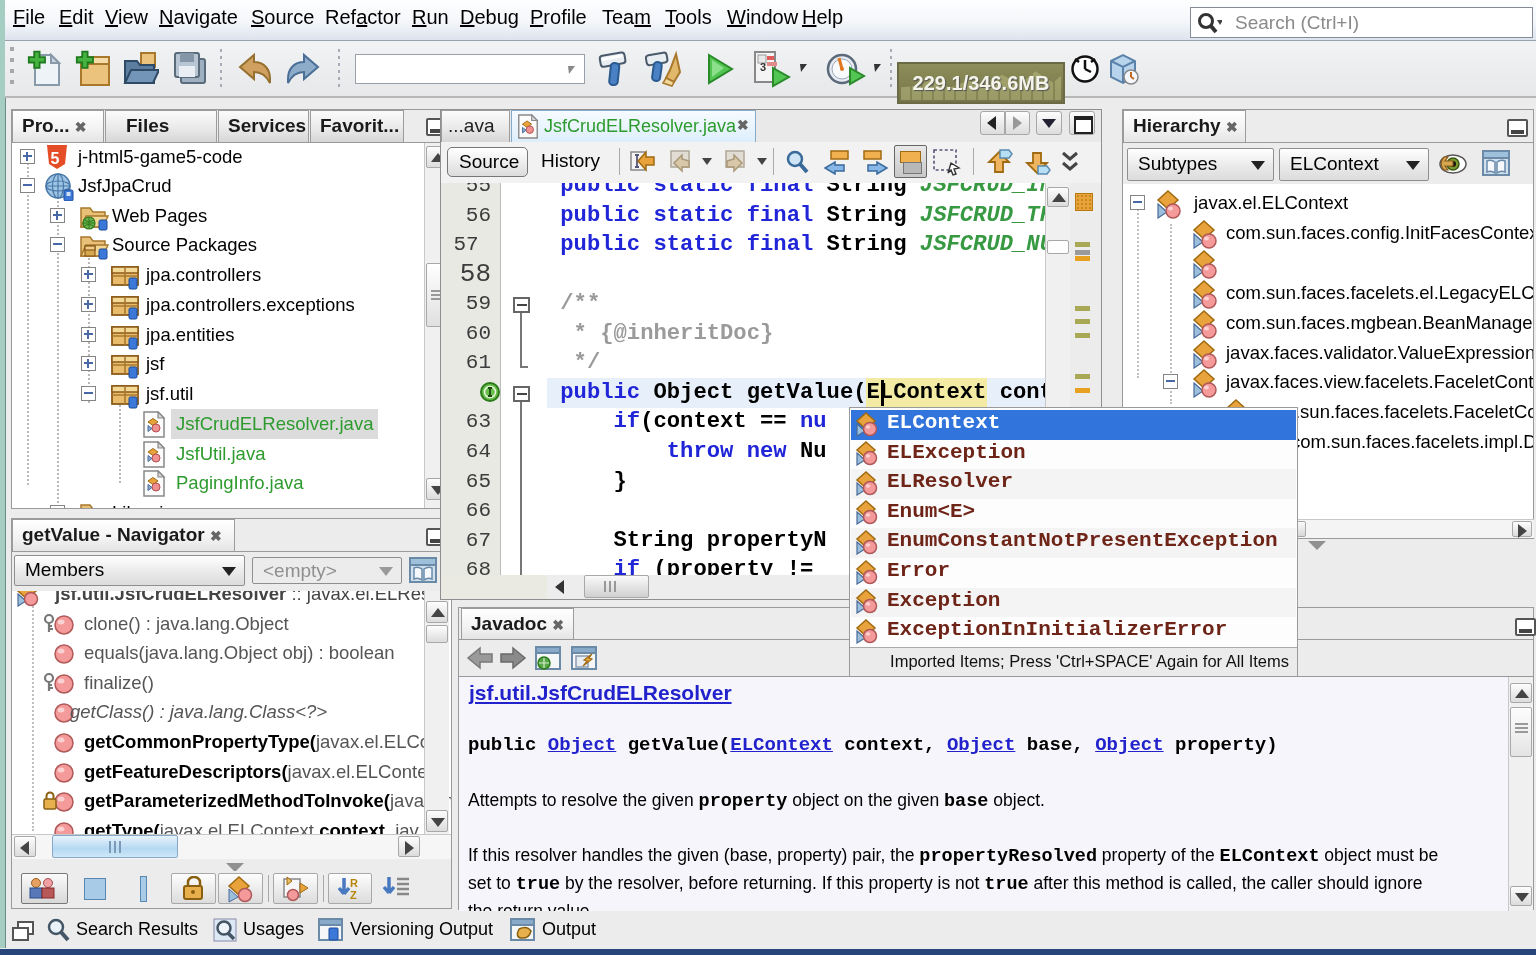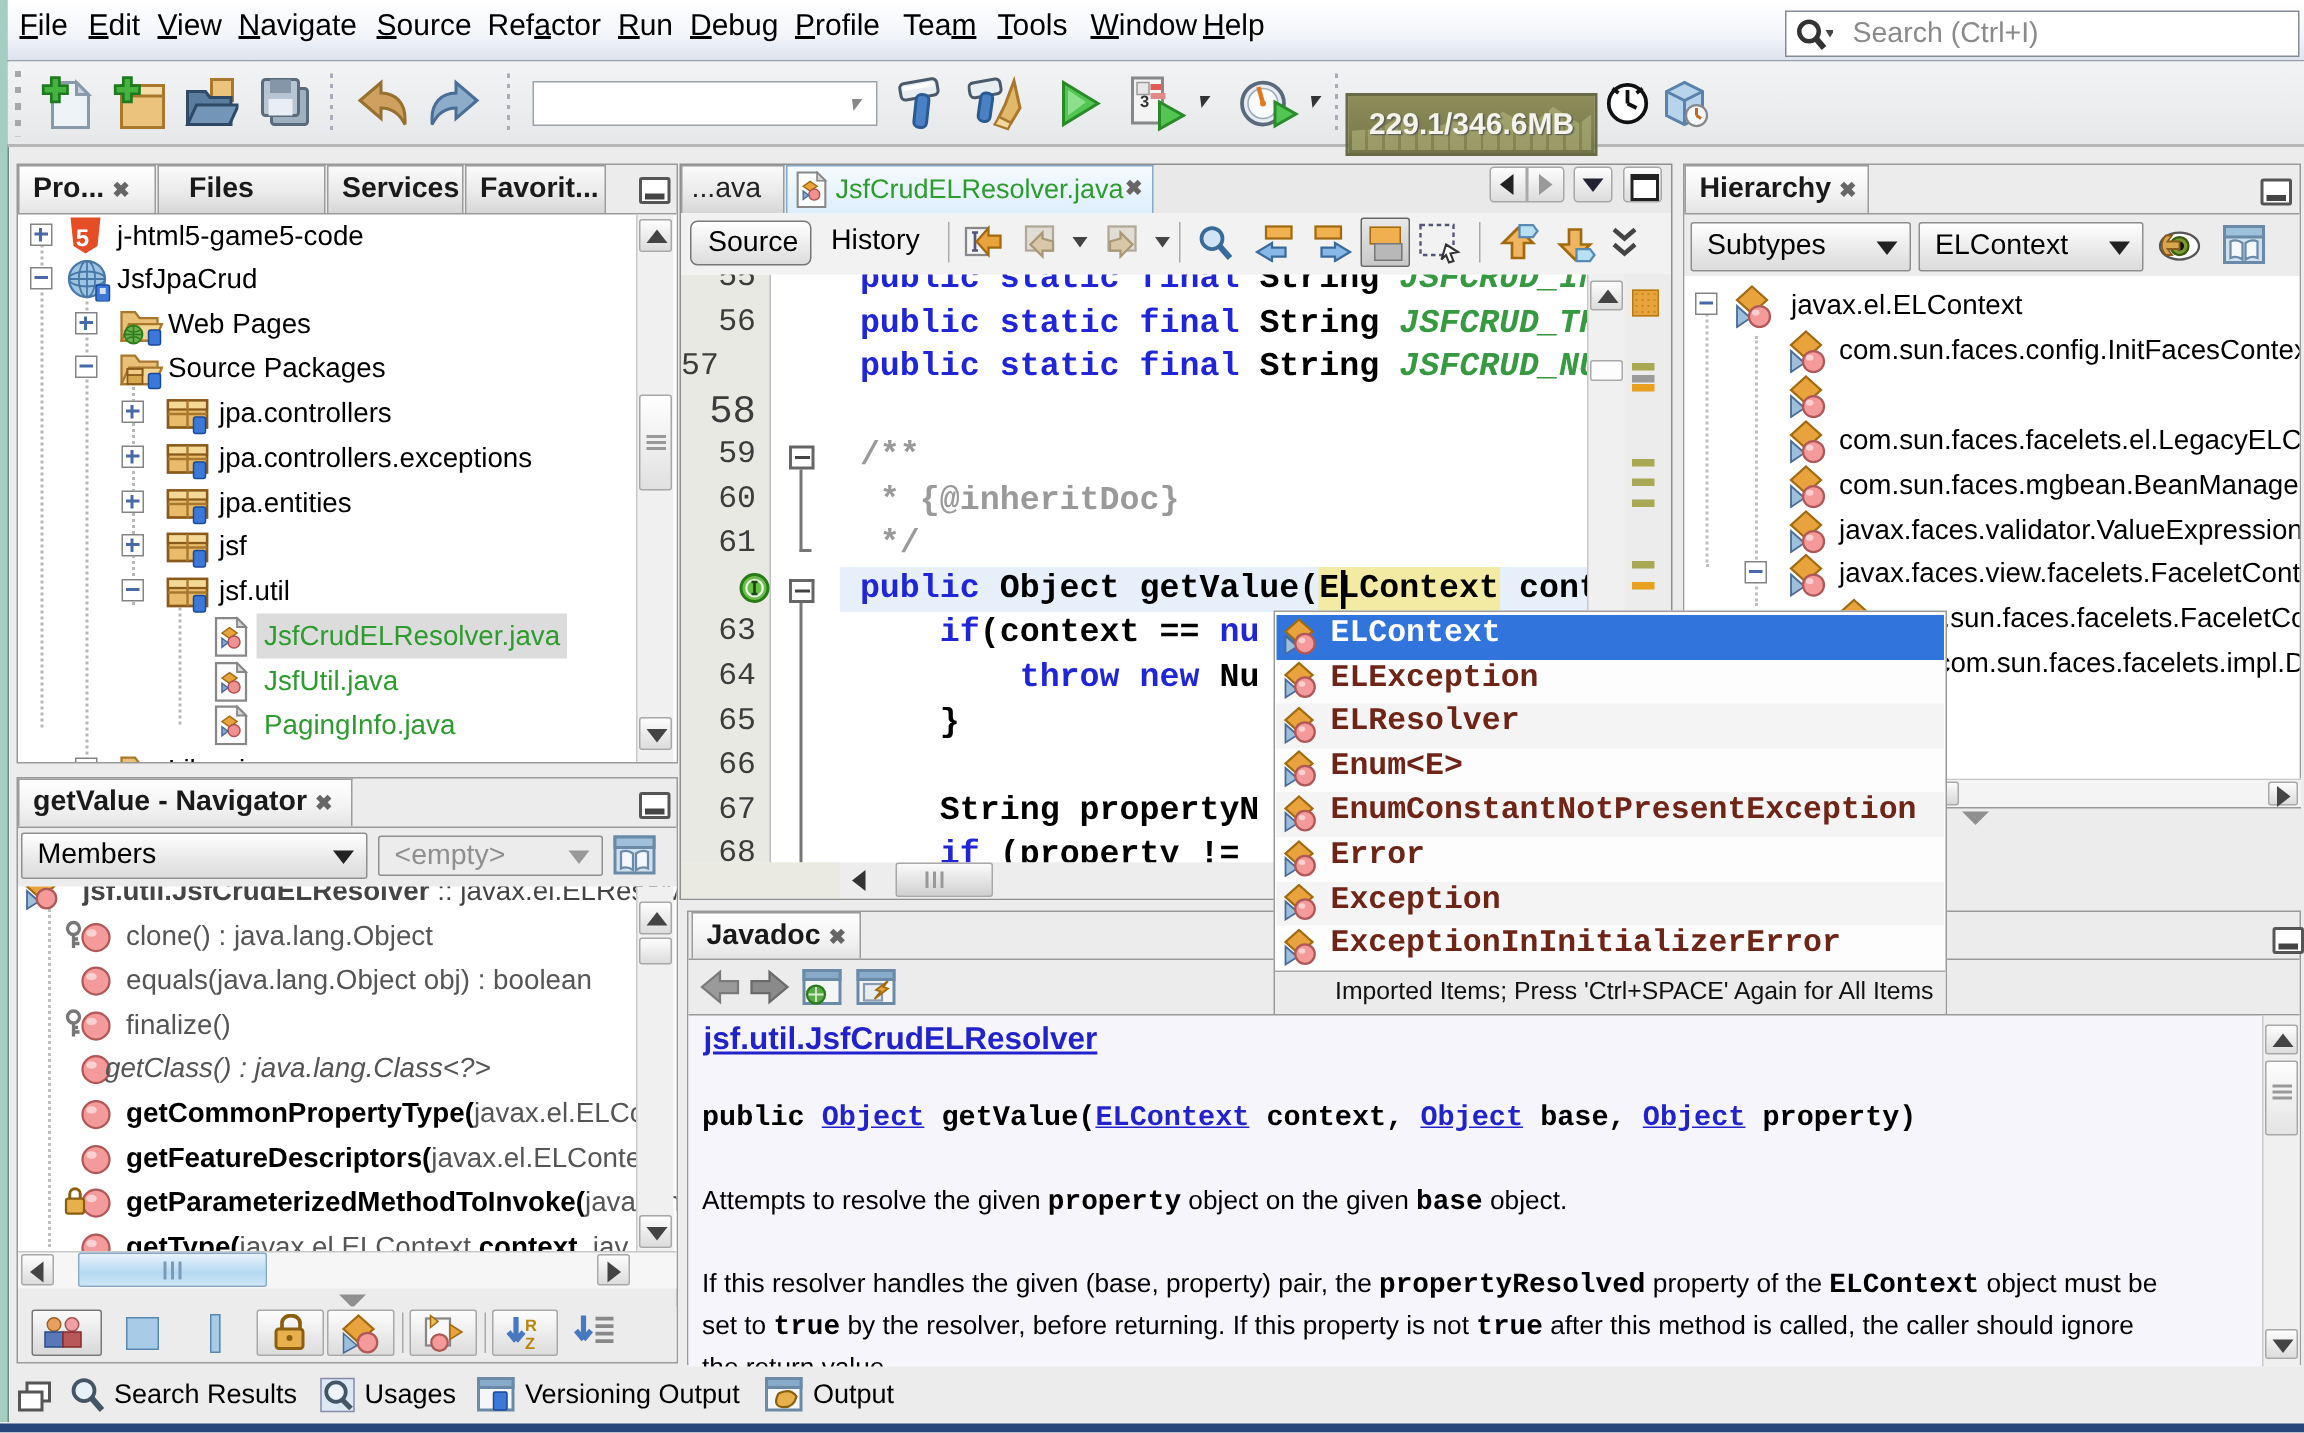--- a/index.html
+++ b/index.html
@@ -501,21 +501,21 @@
   <div class="abs" style="left:366px;top:2px;width:40px;height:31px;">
     <svg width="30" height="28" viewBox="0 0 30 28" style="position:absolute;left:4px;top:1px">
             <path d="M7 3 v16 M7 19 l-5 -6 M7 19 l5 -6" stroke="#4878c0" stroke-width="3.5" fill="none"></path>
             <path d="M15 5 h12 M15 10 h12 M15 15 h12 M15 20 h12" stroke="#888" stroke-width="2.5"></path>
           </svg>
         </div>
 </div>
 </div>
 </div>
 
-<div id="editor" class="panel" style="left:453px;top:109px;width:662px;height:491px;border-color:#8f8f8f;">
+<div id="editor" class="panel" style="left:440px;top:109px;width:662px;height:491px;border-color:#8f8f8f;">
   <div id="ed-tabs">
   <div class="abs" style="left:0;top:0;width:660px;height:32px;background:#e9e9e9;border-bottom:1px solid #b9b9b9;"></div>
   <div class="wtab" style="left:0px;width:69px;padding-left:6px;font-weight:normal;color:#222;font-size:19px;">...ava</div>
   <div class="abs" style="left:70px;top:0;width:245px;height:32px;box-sizing:border-box;border:1px solid #86aacb;border-bottom:none;background:linear-gradient(#f6fbff,#ddeefb);"></div>
   <svg class="abs" style="left:75px;top:4px" width="24" height="25" viewBox="0 0 26 27">
         <path d="M3 1 h14 l6 6 v19 h-20 z" fill="#fcfcfc" stroke="#888" stroke-width="1.5"></path>
         <path d="M17 1 l6 6 h-6 z" fill="#d8d8d8" stroke="#888" stroke-width="1.2"></path>
         <path d="M7 11 l5 -3.5 5 3.5 -5 3.5 z" fill="#e8a33d" stroke="#a06a10" stroke-width="1"></path>
         <circle cx="15" cy="17" r="4" fill="#f09090" stroke="#b05050" stroke-width="1"></circle>
         <path d="M7 14.5 l4 3 -4 3 z" fill="#88aacc" stroke="#4a6a99" stroke-width="1"></path>
@@ -598,21 +598,21 @@
         <div class="abs" style="left:106px;top:195px;width:498px;height:30px;background:#e7effa;"></div>
         <div class="abs" style="left:425px;top:195px;width:121px;height:30px;background:#f3eba3;"></div>
         <div class="abs" style="left:440px;top:197px;width:3px;height:26px;background:#000;"></div>
         <div class="abs" style="left:79px;top:128px;width:2px;height:57px;background:#777;"></div>
         <div class="abs" style="left:79px;top:183px;width:8px;height:2px;background:#777;"></div>
         <div class="abs" style="left:79px;top:217px;width:2px;height:176px;background:#777;"></div>
         <div class="abs mono" style="left:0;top:-12.0px;width:50px;height:29.55px;text-align:right;font-size:21px;line-height:29.5px;color:#3c3c3c;">55</div>
         <pre class="abs mono" style="left:66px;top:-12.0px;margin:0;font-size:22.2px;line-height:29.55px;font-weight:bold;color:#000;">    <span style="color:#2026d8">public</span> <span style="color:#2026d8">static</span> <span style="color:#2026d8">final</span> String <span style="color:#379942;font-style:italic">JSFCRUD_IN</span></pre>
         <div class="abs mono" style="left:0;top:17.6px;width:50px;height:29.55px;text-align:right;font-size:21px;line-height:29.5px;color:#3c3c3c;">56</div>
         <pre class="abs mono" style="left:66px;top:17.6px;margin:0;font-size:22.2px;line-height:29.55px;font-weight:bold;color:#000;">    <span style="color:#2026d8">public</span> <span style="color:#2026d8">static</span> <span style="color:#2026d8">final</span> String <span style="color:#379942;font-style:italic">JSFCRUD_TH</span></pre>
-        <div class="abs mono" style="left:0;top:47.1px;width:50px;height:29.55px;text-align:left;font-size:21px;line-height:29.5px;color:#3c3c3c;">57</div>
+        <div class="abs mono" style="left:0;top:47.1px;width:50px;height:29.55px;text-align:center;font-size:21px;line-height:29.5px;color:#3c3c3c;">57</div>
         <pre class="abs mono" style="left:66px;top:47.1px;margin:0;font-size:22.2px;line-height:29.55px;font-weight:bold;color:#000;">    <span style="color:#2026d8">public</span> <span style="color:#2026d8">static</span> <span style="color:#2026d8">final</span> String <span style="color:#379942;font-style:italic">JSFCRUD_NU</span></pre>
         <div class="abs mono" style="left:0;top:76.7px;width:50px;height:29.55px;text-align:right;font-size:26px;line-height:29.5px;color:#3c3c3c;">58</div>
         <pre class="abs mono" style="left:66px;top:76.7px;margin:0;font-size:22.2px;line-height:29.55px;font-weight:bold;color:#000;"></pre>
         <div class="abs mono" style="left:0;top:106.2px;width:50px;height:29.55px;text-align:right;font-size:21px;line-height:29.5px;color:#3c3c3c;">59</div>
         <div class="abs" style="left:72px;top:114px;width:17px;height:16px;box-sizing:border-box;border:2px solid #666;background:#fff;"></div>
         <div class="abs" style="left:76px;top:121px;width:10px;height:2px;background:#444;"></div>
         <pre class="abs mono" style="left:66px;top:106.2px;margin:0;font-size:22.2px;line-height:29.55px;font-weight:bold;color:#000;">    <span style="color:#9a9a9a">/**</span></pre>
         <div class="abs mono" style="left:0;top:135.8px;width:50px;height:29.55px;text-align:right;font-size:21px;line-height:29.5px;color:#3c3c3c;">60</div>
         <pre class="abs mono" style="left:66px;top:135.8px;margin:0;font-size:22.2px;line-height:29.55px;font-weight:bold;color:#000;">    <span style="color:#9a9a9a"> * {@inheritDoc}</span></pre>
         <div class="abs mono" style="left:0;top:165.3px;width:50px;height:29.55px;text-align:right;font-size:21px;line-height:29.5px;color:#3c3c3c;">61</div>

